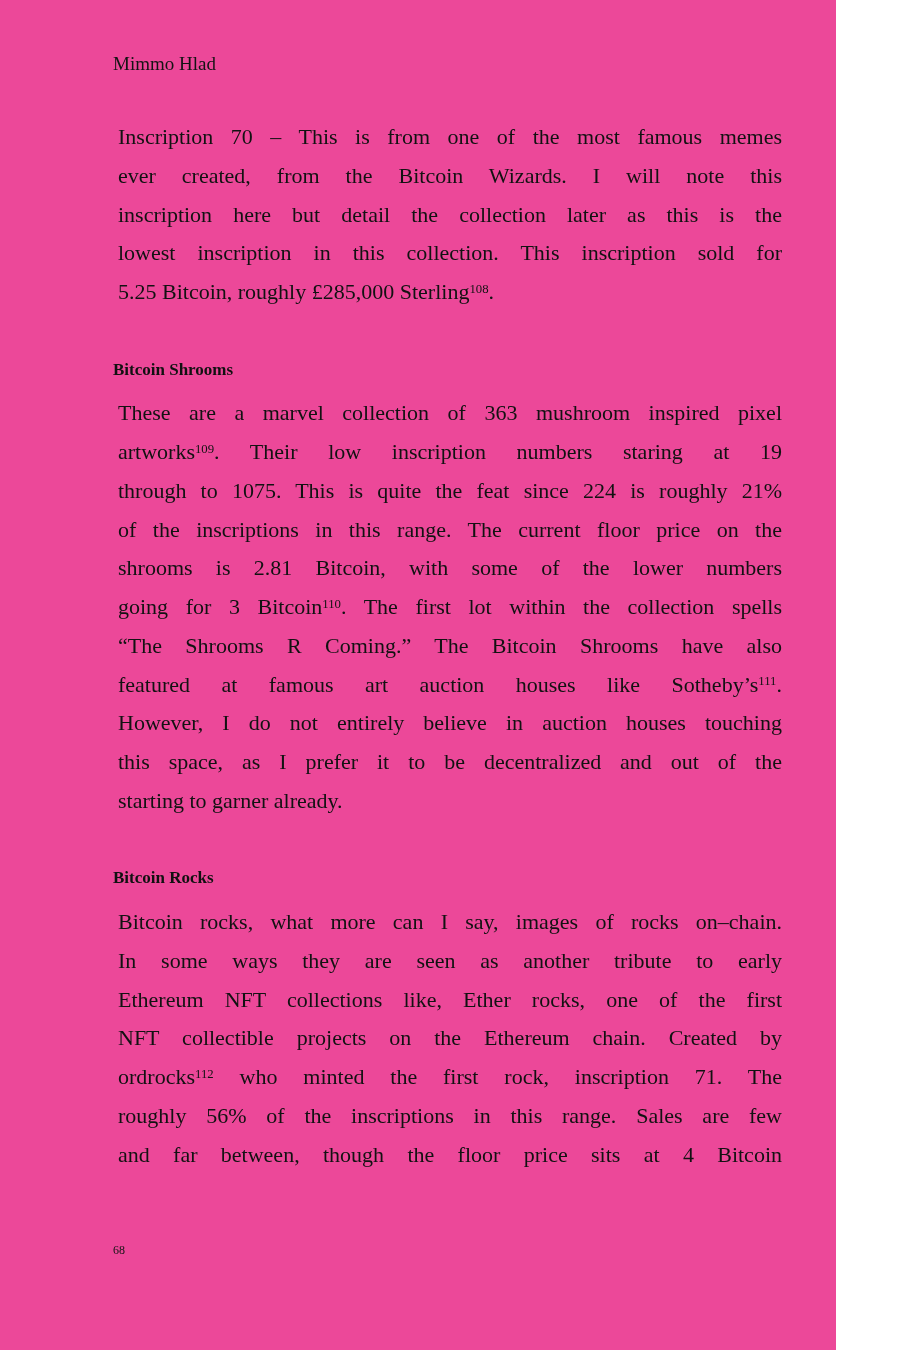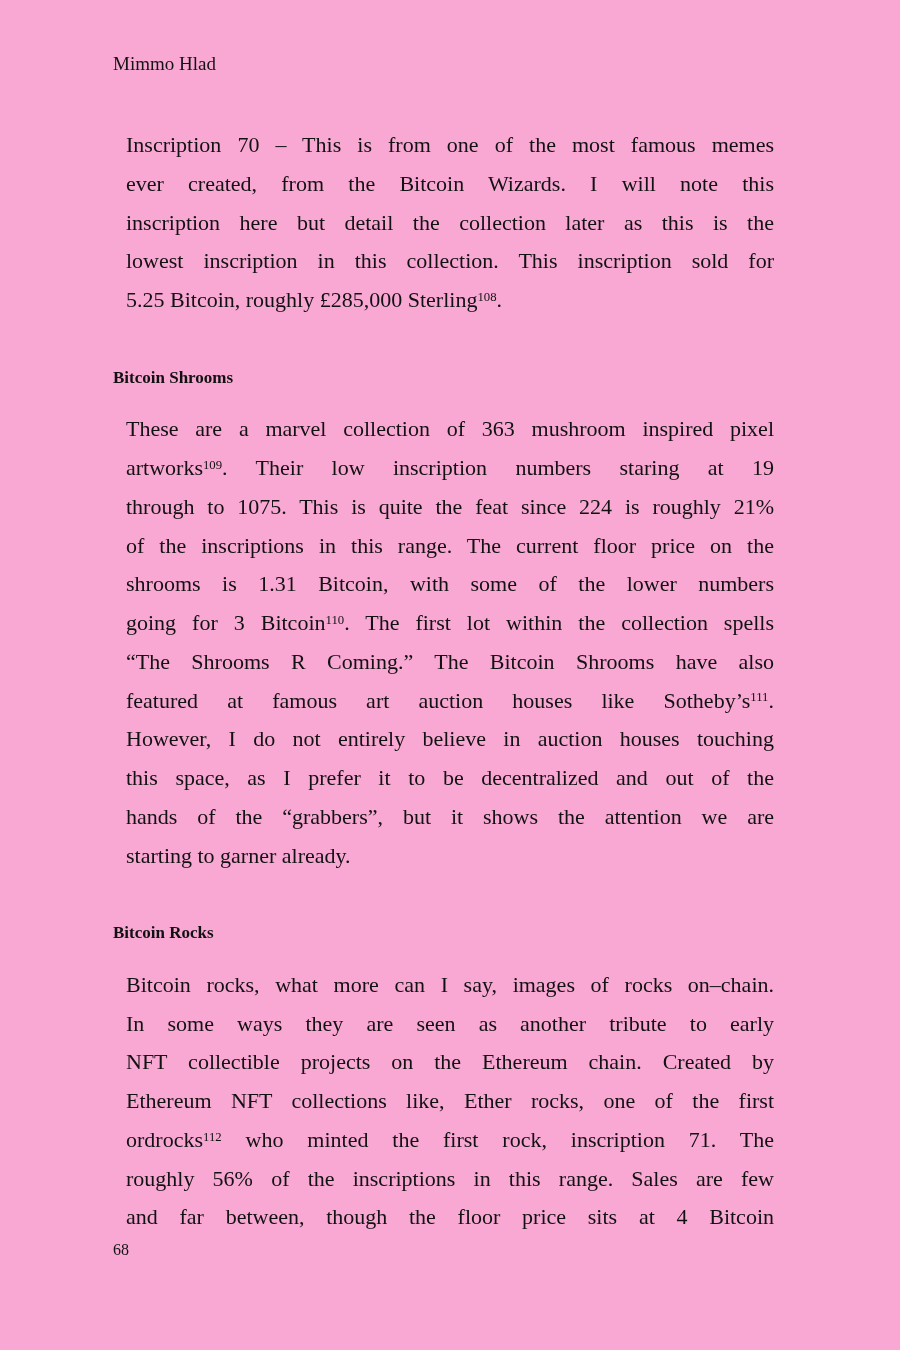--- a/index.html
+++ b/index.html
@@ -2,43 +2,43 @@
 <html><head>
 <meta charset="utf-8">
 <style>
   html, body {
     margin: 0;
     padding: 0;
     background: #ffffff;
   }
   .page {
     position: relative;
-    width: 900px;
+    width: 836px;
     height: 1350px;
-    background: #f9a8d4;
+    background: #ec4899;
     color: #121212;
     font-family: "Liberation Serif", serif;
     overflow: hidden;
   }
   .running-header {
     position: absolute;
     left: 113px;
     top: 52px;
     font-size: 19px;
     line-height: 24px;
     color: #141414;
   }
   .text-column {
     position: absolute;
     left: 113px;
     top: 113px;
     width: 674px;
   }
   .para {
-    margin: 13px;
+    margin: 5px;
     padding: 0;
   }
   .line {
     font-size: 22px;
     line-height: 38.75px;
     text-align: justify;
     text-align-last: justify;
     color: #121212;
     white-space: normal;
   }
@@ -56,21 +56,21 @@
     font-size: 17px;
     font-weight: bold;
     line-height: 38.75px;
     margin-top: 38.75px;
     color: #111111;
   }
   .page-number {
     position: absolute;
     left: 113px;
     top: 1238px;
-    font-size: 16px;
+    font-size: 12px;
     line-height: 24px;
     color: #141414;
   }
 </style>
 </head>
 <body>
 
 <div class="page">
   <div class="running-header">Mimmo Hlad</div>
 
@@ -81,35 +81,34 @@
         <div class="line">inscription here but detail the collection later as this is the</div>
         <div class="line">lowest inscription in this collection. This inscription sold for</div>
         <div class="line last">5.25 Bitcoin, roughly £285,000 Sterling<sup>108</sup>.</div>
       </div>
       <div class="heading">Bitcoin Shrooms</div>
       <div class="para">
         <div class="line">These are a marvel collection of 363 mushroom inspired pixel</div>
         <div class="line">artworks<sup>109</sup>. Their low inscription numbers staring at 19</div>
         <div class="line">through to 1075. This is quite the feat since 224 is roughly 21%</div>
         <div class="line">of the inscriptions in this range. The current floor price on the</div>
-        <div class="line">shrooms is 1.31 Bitcoin, with some of the lower numbers</div>
+        <div class="line">shrooms is 2.81 Bitcoin, with some of the lower numbers</div>
         <div class="line">going for 3 Bitcoin<sup>110</sup>. The first lot within the collection spells</div>
         <div class="line">“The Shrooms R Coming.” The Bitcoin Shrooms have also</div>
         <div class="line">featured at famous art auction houses like Sotheby’s<sup>111</sup>.</div>
         <div class="line">However, I do not entirely believe in auction houses touching</div>
         <div class="line">this space, as I prefer it to be decentralized and out of the</div>
-        <div class="line">hands of the “grabbers”, but it shows the attention we are</div>
         <div class="line last">starting to garner already.</div>
       </div>
       <div class="heading">Bitcoin Rocks</div>
       <div class="para">
         <div class="line">Bitcoin rocks, what more can I say, images of rocks on–chain.</div>
         <div class="line">In some ways they are seen as another tribute to early</div>
+        <div class="line">Ethereum NFT collections like, Ether rocks, one of the first</div>
         <div class="line">NFT collectible projects on the Ethereum chain. Created by</div>
-        <div class="line">Ethereum NFT collections like, Ether rocks, one of the first</div>
         <div class="line">ordrocks<sup>112</sup> who minted the first rock, inscription 71. The</div>
         <div class="line">roughly 56% of the inscriptions in this range. Sales are few</div>
         <div class="line">and far between, though the floor price sits at 4 Bitcoin</div>
       </div>
     </div>
 
   <div class="page-number">68</div>
 </div>
 
 </body></html>

